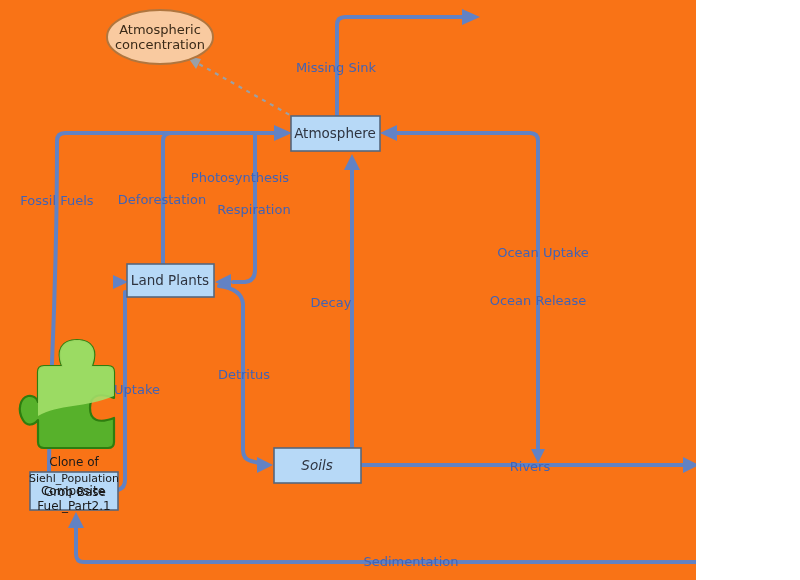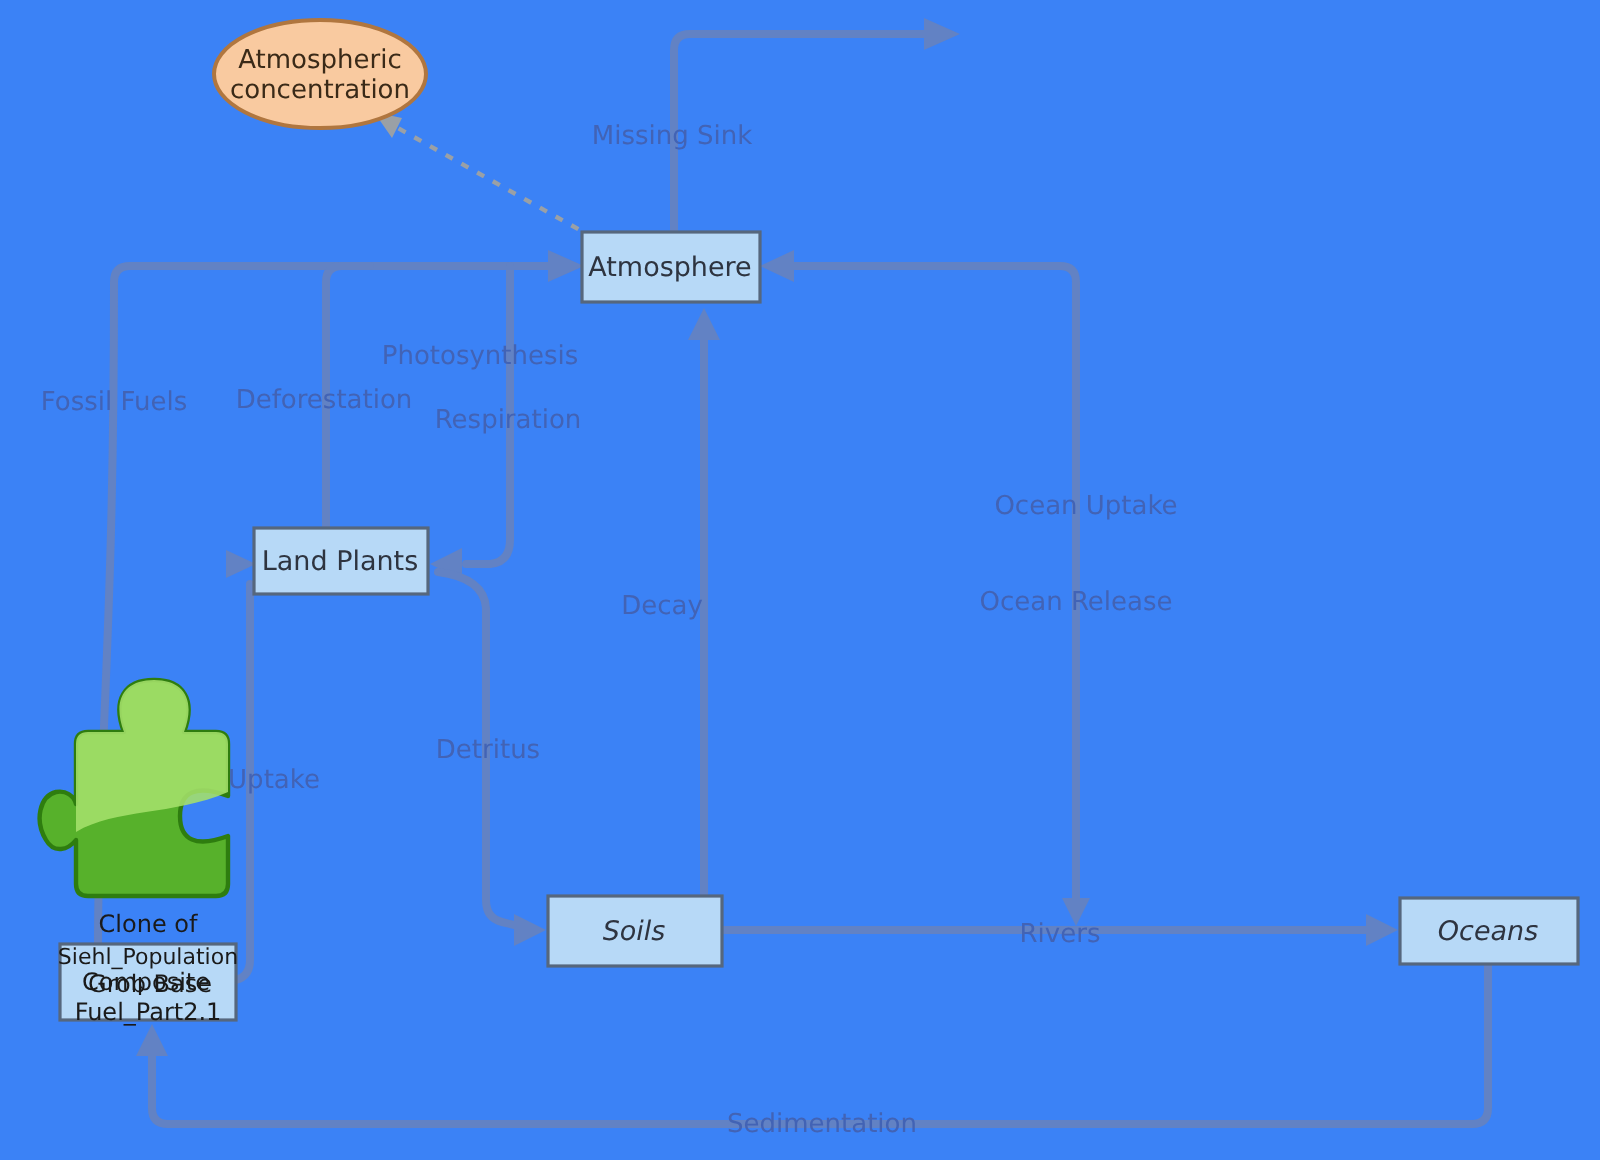--- a/index.html
+++ b/index.html
@@ -1,16 +1,16 @@
 <!DOCTYPE html>
 <html><head>
 <meta charset="utf-8">
 <style>
   html,body{margin:0;padding:0;background:#ffffff;}
-  .stage{width:800px;height:580px;position:relative;background:#3b82f6;overflow:hidden;}
+  .stage{width:696px;height:580px;position:relative;background:#f97316;overflow:hidden;}
   svg text{font-family:"DejaVu Sans", sans-serif;}
   .flow-line{stroke:#6282c4;stroke-width:4;fill:none;stroke-linecap:round;stroke-linejoin:round;}
   .arrowhead{fill:#6282c4;stroke:none;}
   .flow-label{fill:#4263b5;font-size:13px;text-anchor:middle;}
   .node-box{fill:#b7d9f7;stroke:#56677d;stroke-width:1.6;}
   .node-label{fill:#2e3440;font-size:13.5px;text-anchor:middle;}
   .ital{font-style:italic;}
   .ellipse-node{fill:#f9caa0;stroke:#b0763f;stroke-width:2;}
   .ellipse-label{fill:#3a2a18;font-size:13px;text-anchor:middle;}
   .dashed-line{stroke:#9aa0a6;stroke-width:2.2;stroke-dasharray:4 5;fill:none;}

